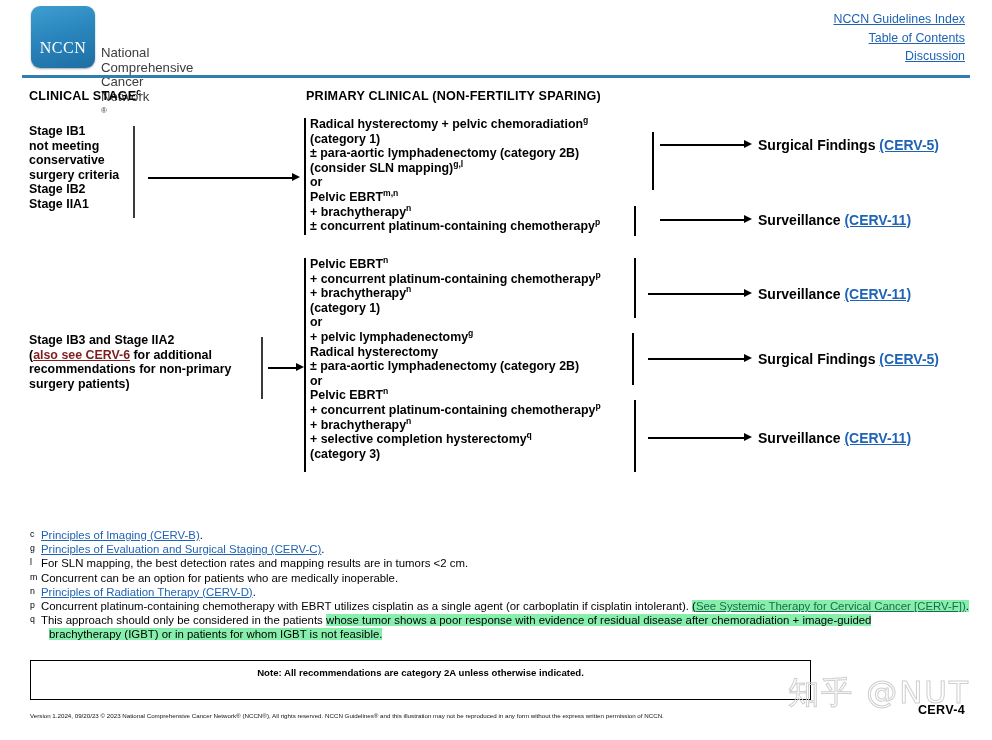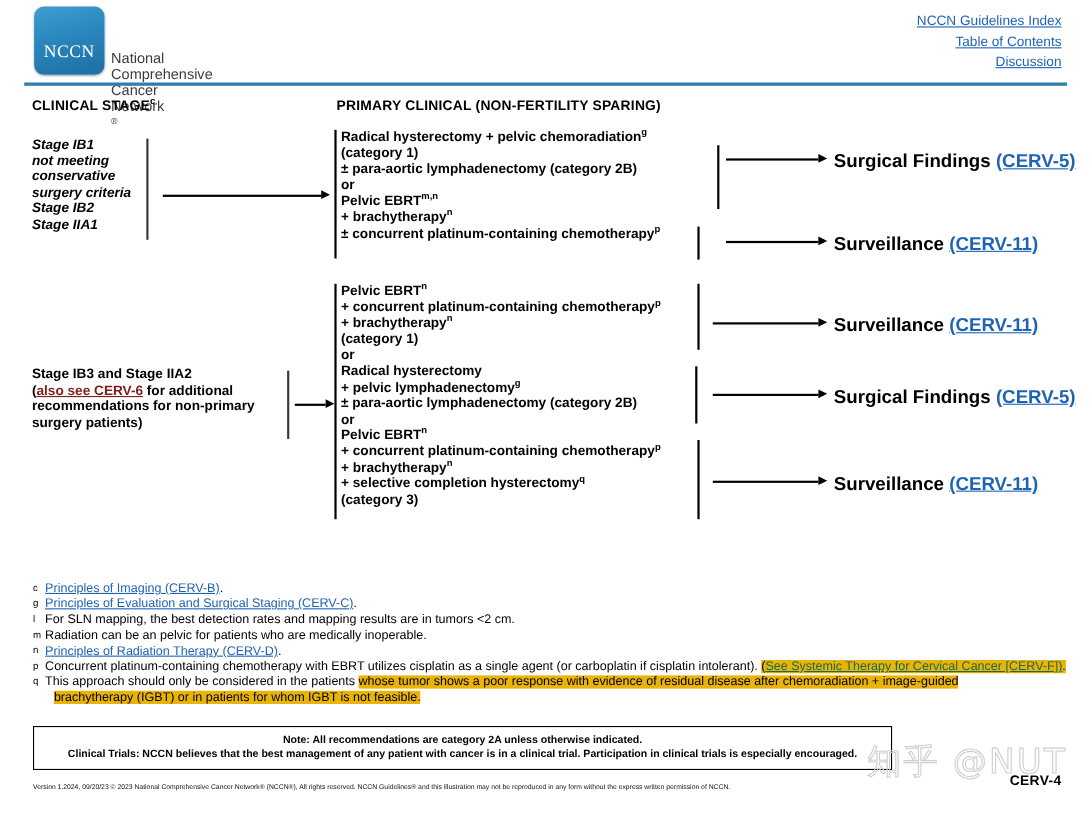--- a/index.html
+++ b/index.html
@@ -98,36 +98,36 @@
   .arrow .head {
     position: absolute; top: 0px;
     width: 0; height: 0;
     border-top: 4.5px solid transparent;
     border-bottom: 4.5px solid transparent;
     border-left: 8px solid #000;
   }
 
   .outcome {
     position: absolute;
-    font-size: 17px; font-weight: bold; white-space: nowrap;
+    font-size: 14px; font-weight: bold; white-space: nowrap;
   }
   .outcome a { color: #1f63b4; text-decoration: underline; font-weight: bold; }
 
   
   #footnotes {
     position: absolute; left: 30px; top: 528px; width: 940px;
     font-size: 11.4px; line-height: 14.2px;
   }
   .fn { position: relative; padding-left: 11px; margin-bottom: 0px; }
   .fn .mark {
     position: absolute; left: 0; top: -1px;
     font-size: 8.8px;
   }
   .fn a { color: #1f63b4; text-decoration: underline; }
-  .hl { background: #eab308; }
+  .hl { background: #86efac; }
   .fn a.greenlink { color: #1b6b4b; text-decoration: underline; }
 
   
   #note-box {
     position: absolute; left: 30px; top: 660px; width: 781px; height: 40px;
     border: 1.6px solid #000;
     padding: 5px 7px 0 7px;
     font-size: 9.6px; line-height: 13.2px; font-weight: bold;
   }
   #note-box div { white-space: nowrap; text-align: center; }
@@ -180,21 +180,21 @@
   </div>
 
   <div id="header-rule"></div>
 </div>
 
 <div class="col-head" id="head-stage"><span>CLINICAL STAGE</span><sup>c</sup></div>
 <div class="col-head" id="head-treatment">PRIMARY CLINICAL (NON-FERTILITY SPARING)</div>
 
 <div id="algorithm">
 
-  <div class="stage-text" style="left:29px; top:124px;font-style:italic;">
+  <div class="stage-text" style="left:29px; top:124px;">
     <span>Stage IB1</span><br>
     <span>not meeting</span><br>
     <span>conservative</span><br>
     <span>surgery criteria</span><br>
     <span>Stage IB2</span><br>
     <span>Stage IIA1</span>
   </div>
 
   <div class="vbar" style="left:133px; top:126px; height:92px;"></div>
 
@@ -202,20 +202,21 @@
     <div class="shaft" style="width:144px;"></div>
     <div class="head" style="left:144px;"></div>
   </div>
 
   <div class="tbar" style="left:304px; top:118px; height:117px;"></div>
 
   <div class="treat-block" style="left:310px; top:117px;">
     <div><span>Radical hysterectomy + pelvic chemoradiation</span><sup>g</sup></div>
     <div><span>(category 1)</span></div>
     <div><span>± para-aortic lymphadenectomy (category 2B)</span></div>
+    <div><span>(consider SLN mapping)</span><sup>g,l</sup></div>
     <div><span>or</span></div>
     <div><span>Pelvic EBRT</span><sup>m,n</sup></div>
     <div><span>+ brachytherapy</span><sup>n</sup></div>
     <div><span>± concurrent platinum-containing chemotherapy</span><sup>p</sup></div>
   </div>
 
   <div class="tbar" style="left:652px; top:132px; height:58px;"></div>
   <div class="tbar" style="left:634px; top:206px; height:30px;"></div>
 
   <div class="arrow" style="left:660px; top:140px; width:92px;">
@@ -249,22 +250,22 @@
   </div>
 
   <div class="tbar" style="left:304px; top:258px; height:214px;"></div>
 
   <div class="treat-block" style="left:310px; top:257px;">
     <div><span>Pelvic EBRT</span><sup>n</sup></div>
     <div><span>+ concurrent platinum-containing chemotherapy</span><sup>p</sup></div>
     <div><span>+ brachytherapy</span><sup>n</sup></div>
     <div><span>(category 1)</span></div>
     <div><span>or</span></div>
+    <div><span>+ pelvic lymphadenectomy</span><sup>g</sup></div>
     <div><span>Radical hysterectomy</span></div>
-    <div><span>+ pelvic lymphadenectomy</span><sup>g</sup></div>
     <div><span>± para-aortic lymphadenectomy (category 2B)</span></div>
     <div><span>or</span></div>
     <div><span>Pelvic EBRT</span><sup>n</sup></div>
     <div><span>+ concurrent platinum-containing chemotherapy</span><sup>p</sup></div>
     <div><span>+ brachytherapy</span><sup>n</sup></div>
     <div><span>+ selective completion hysterectomy</span><sup>q</sup></div>
     <div><span>(category 3)</span></div>
   </div>
 
   <div class="tbar" style="left:634px; top:258px; height:60px;"></div>
@@ -305,37 +306,36 @@
 
   <div class="fn">
     <span class="mark">g</span><a href="#">Principles of Evaluation and Surgical Staging (CERV-C)</a><span>.</span>
   </div>
 
   <div class="fn">
     <span class="mark">l</span><span>For SLN mapping, the best detection rates and mapping results are in tumors &lt;2 cm.</span>
   </div>
 
   <div class="fn">
-    <span class="mark">m</span><span>Radiation can be an pelvic for patients who are medically inoperable.</span>
+    <span class="mark">m</span><span>Concurrent can be an option for patients who are medically inoperable.</span>
   </div>
 
   <div class="fn">
     <span class="mark">n</span><a href="#">Principles of Radiation Therapy (CERV-D)</a><span>.</span>
   </div>
 
   <div class="fn">
     <span class="mark">p</span><span>Concurrent platinum-containing chemotherapy with EBRT utilizes cisplatin as a single agent (or carboplatin if cisplatin intolerant). </span><span class="hl"><span>(</span><a href="#" class="greenlink">See Systemic Therapy  for Cervical Cancer [CERV-F])</a><span>.</span></span>
   </div>
 
   <div class="fn">
     <span class="mark">q</span><span>This approach should only be considered in the patients </span><span class="hl">whose tumor shows a poor response with evidence of residual disease after chemoradiation + image-guided</span><br><span style="display:inline-block; width:8px;"></span><span class="hl">brachytherapy (IGBT) or in patients for whom IGBT is not feasible.</span>
   </div>
 
 </div>
 
 <div id="note-box">
   <div>Note: All recommendations are category 2A unless otherwise indicated.</div>
-  <div>Clinical Trials: NCCN believes that the best management of any patient with cancer is in a clinical trial. Participation in clinical trials is especially encouraged.</div>
 </div>
 
 <div id="copyright">Version 1.2024, 09/20/23 © 2023 National Comprehensive Cancer Network® (NCCN®), All rights reserved. NCCN Guidelines® and this illustration may not be reproduced in any form without the express written permission of NCCN.</div>
 <div id="page-label">CERV-4</div>
 <div id="watermark">知乎 @NUT</div>
 
 </body></html>

